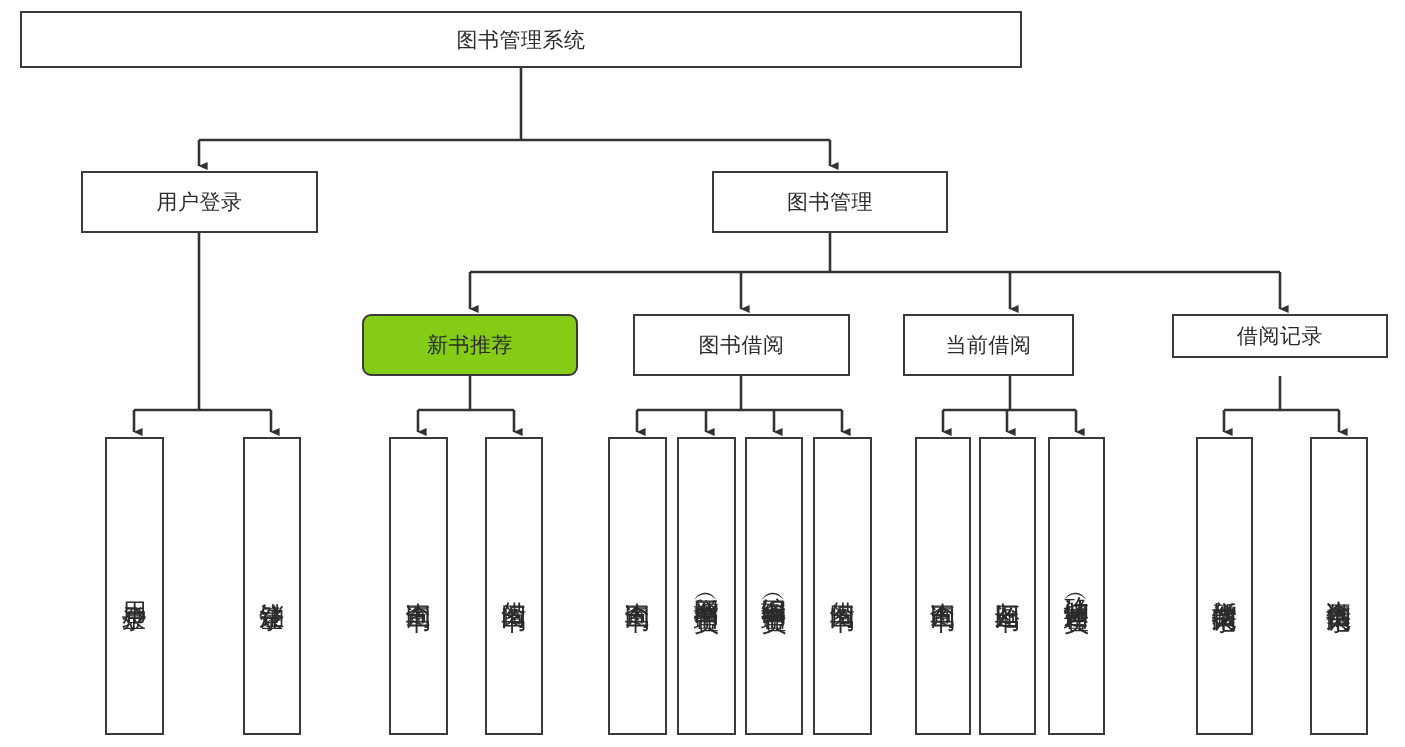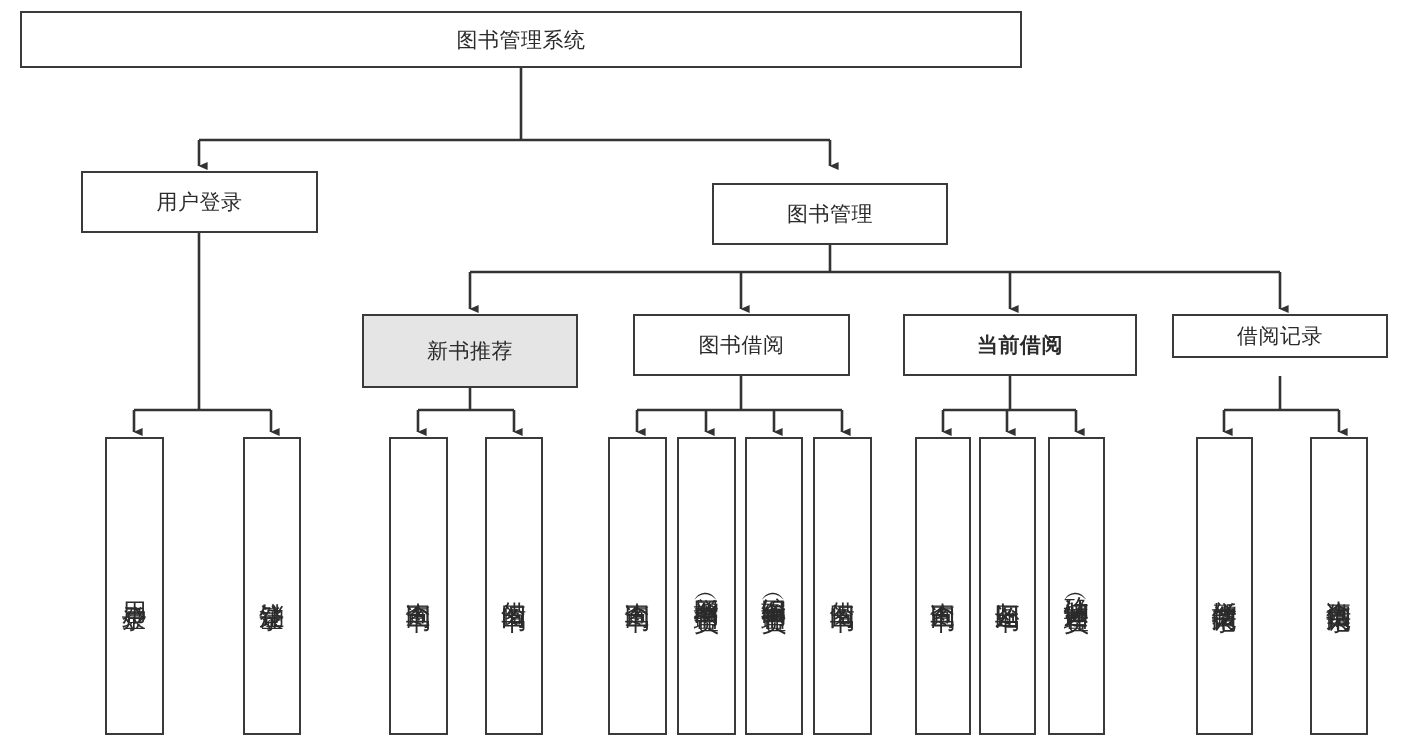--- a/index.html
+++ b/index.html
@@ -114,30 +114,30 @@
       <path d="M 1339 410 L 1339 432" stroke="#333333" stroke-width="2.6" fill="none" stroke-linecap="butt" marker-end="url(#arrowhead)"></path>
     </svg>
 
   <div id="nodes-layer">
       <div class="node horiz" style="left: 20px; top: 11px; width: 1002px; height: 57px; border-color: rgb(58, 58, 58); background: rgb(255, 255, 255);">
         <span class="label" style="color: rgb(43, 43, 43);">图书管理系统</span>
       </div>
       <div class="node horiz" style="left: 81px; top: 171px; width: 237px; height: 62px; border-color: rgb(58, 58, 58); background: rgb(255, 255, 255);">
         <span class="label" style="color: rgb(43, 43, 43);">用户登录</span>
       </div>
-      <div class="node horiz" style="left: 712px; top: 171px; width: 236px; height: 62px; border-color: rgb(58, 58, 58); background: rgb(255, 255, 255); margin-top: 12px;">
+      <div class="node horiz" style="left: 712px; top: 171px; width: 236px; height: 62px; border-color: rgb(58, 58, 58); background: rgb(255, 255, 255);">
         <span class="label" style="color: rgb(43, 43, 43);">图书管理</span>
       </div>
-      <div class="node horiz" style="left: 362px; top: 314px; width: 216px; height: 74px; border-color: rgb(58, 58, 58); background: #e5e5e5;">
+      <div class="node horiz" style="left: 362px; top: 314px; width: 216px; height: 62px; border-color: rgb(58, 58, 58); background: #84cc16; border-radius: 9px;">
         <span class="label" style="color: rgb(43, 43, 43);">新书推荐</span>
       </div>
       <div class="node horiz" style="left: 633px; top: 314px; width: 217px; height: 62px; border-color: rgb(58, 58, 58); background: rgb(255, 255, 255);">
         <span class="label" style="color: rgb(43, 43, 43);">图书借阅</span>
       </div>
-      <div class="node horiz" style="left: 903px; top: 314px; width: 234px; height: 62px; border-color: rgb(58, 58, 58); background: rgb(255, 255, 255); font-weight: bold;">
+      <div class="node horiz" style="left: 903px; top: 314px; width: 171px; height: 62px; border-color: rgb(58, 58, 58); background: rgb(255, 255, 255);">
         <span class="label" style="color: rgb(43, 43, 43);">当前借阅</span>
       </div>
       <div class="node horiz" style="left: 1172px; top: 314px; width: 216px; height: 44px; border-color: rgb(58, 58, 58); background: rgb(255, 255, 255);">
         <span class="label" style="color: rgb(43, 43, 43);">借阅记录</span>
       </div>
       <div class="node vert" style="left: 105px; top: 437px; width: 59px; height: 298px; border-color: rgb(58, 58, 58); background: rgb(255, 255, 255);">
         <span class="label" style="color: rgb(43, 43, 43);">用户登录</span>
       </div>
       <div class="node vert" style="left: 243px; top: 437px; width: 58px; height: 298px; border-color: rgb(58, 58, 58); background: rgb(255, 255, 255);">
         <span class="label" style="color: rgb(43, 43, 43);">注销登录</span>

